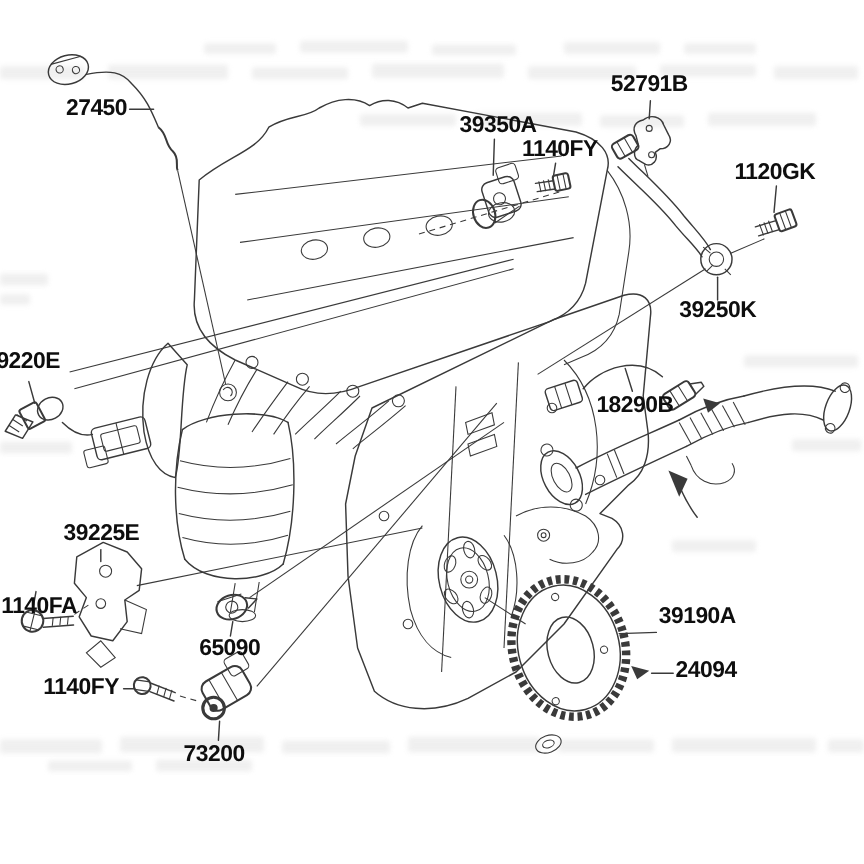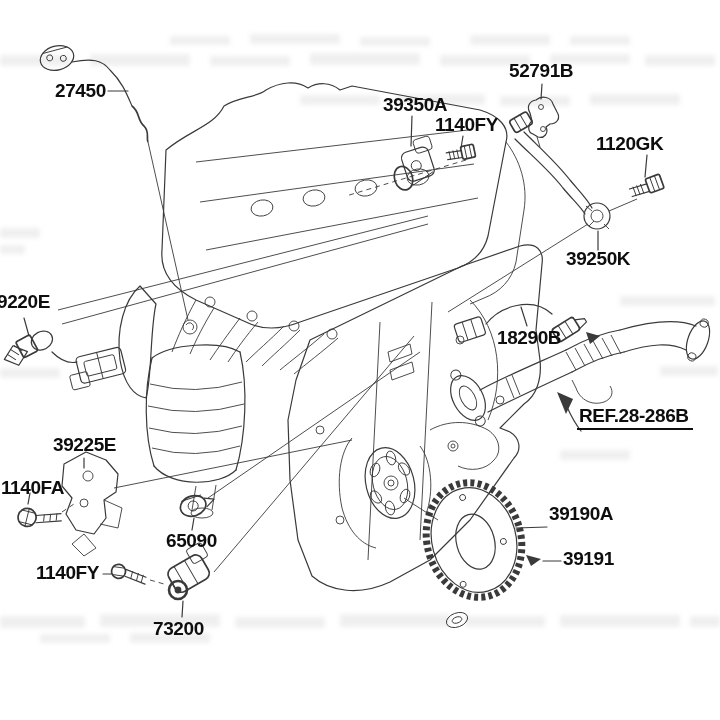--- a/index.html
+++ b/index.html
@@ -334,26 +334,25 @@
 
       <path class="fill" d="M557,392 L573,399 L566,414 Z"></path>
       <path class="ln" d="M567,407 C572,418 577,426 581,431"></path>
     </g>
   </svg>
 
   <div class="lbl" style="left:55px;top:81px">27450</div>
   <div class="lbl" style="left:509px;top:61px">52791B</div>
   <div class="lbl" style="left:383px;top:95px">39350A</div>
   <div class="lbl" style="left:435px;top:115px">1140FY</div>
-  <div class="lbl" style="left:596px;top:134px">1120GK</div>
+  <div class="lbl" style="left:612px;top:134px">1120GK</div>
   <div class="lbl" style="left:566px;top:249px">39250K</div>
   <div class="lbl" style="left:-3px;top:292px">9220E</div>
   <div class="lbl" style="left:497px;top:328px">18290B</div>
-  <div class="lbl ref" style="left:577px;top:406px">REF.28-286B</div>
   <div class="lbl" style="left:53px;top:435px">39225E</div>
-  <div class="lbl" style="left:1px;top:478px">1140FA</div>
+  <div class="lbl" style="left:1px;top:496px">1140FA</div>
   <div class="lbl" style="left:166px;top:531px">65090</div>
   <div class="lbl" style="left:36px;top:563px">1140FY</div>
   <div class="lbl" style="left:153px;top:619px">73200</div>
   <div class="lbl" style="left:549px;top:504px">39190A</div>
-  <div class="lbl" style="left:563px;top:549px">39191</div>
+  <div class="lbl" style="left:563px;top:549px">24094</div>
 
 </div>
 
 </body></html>

